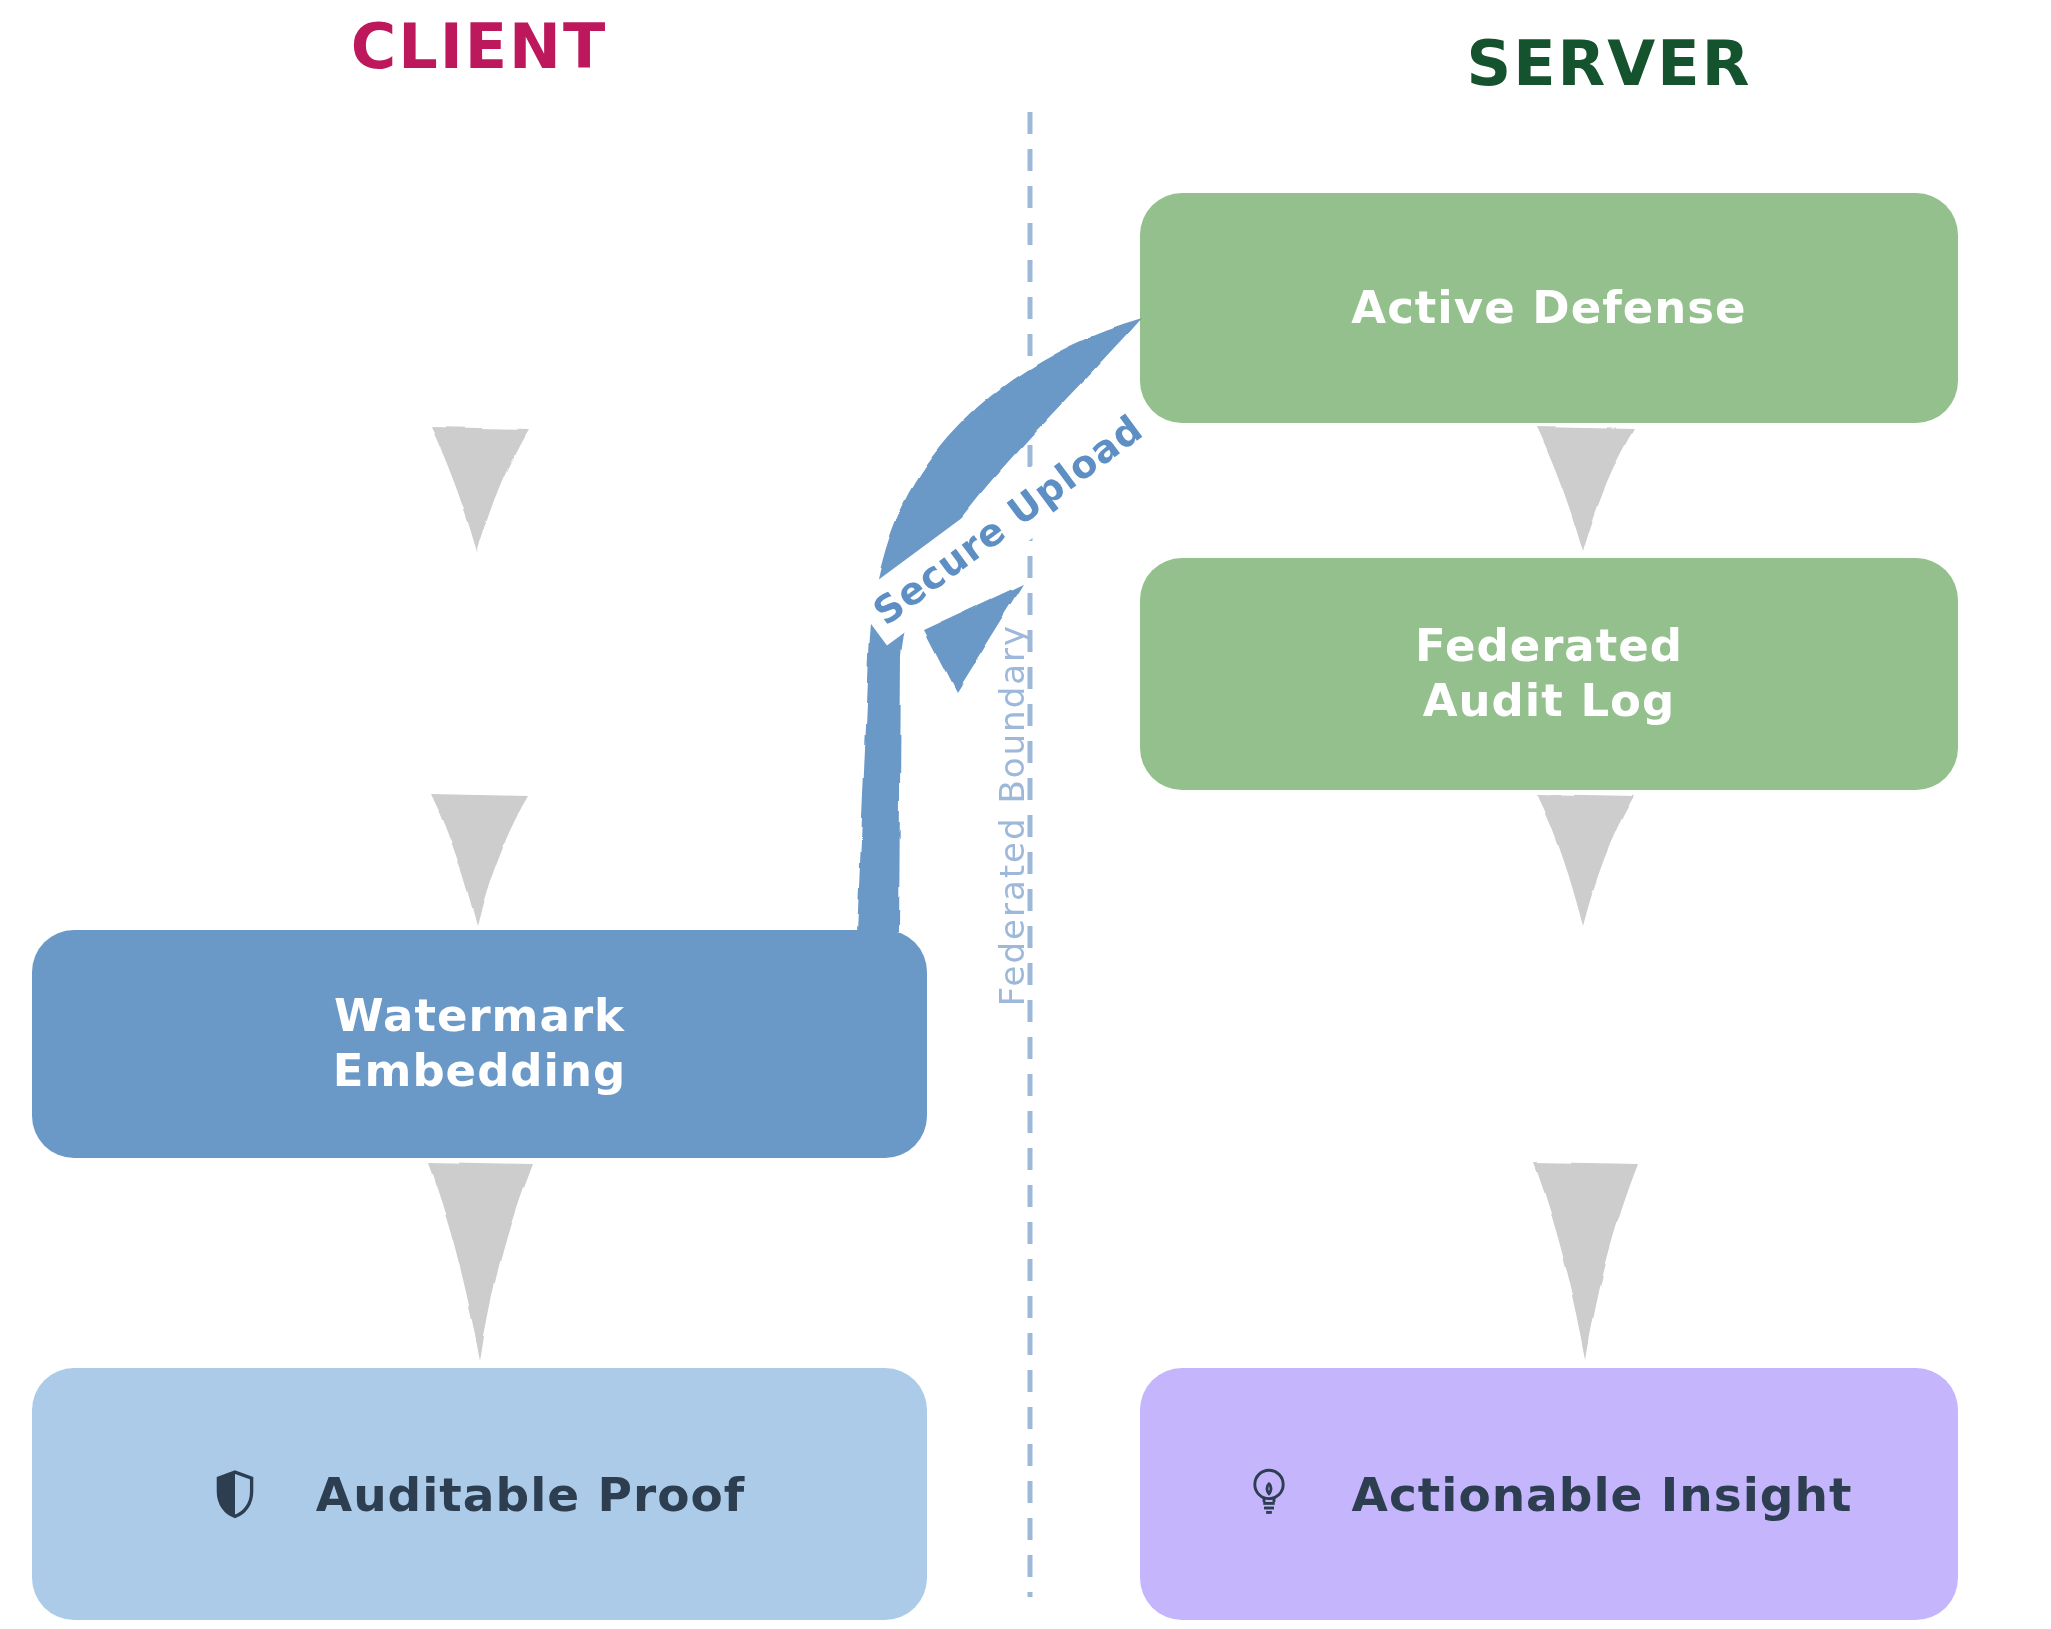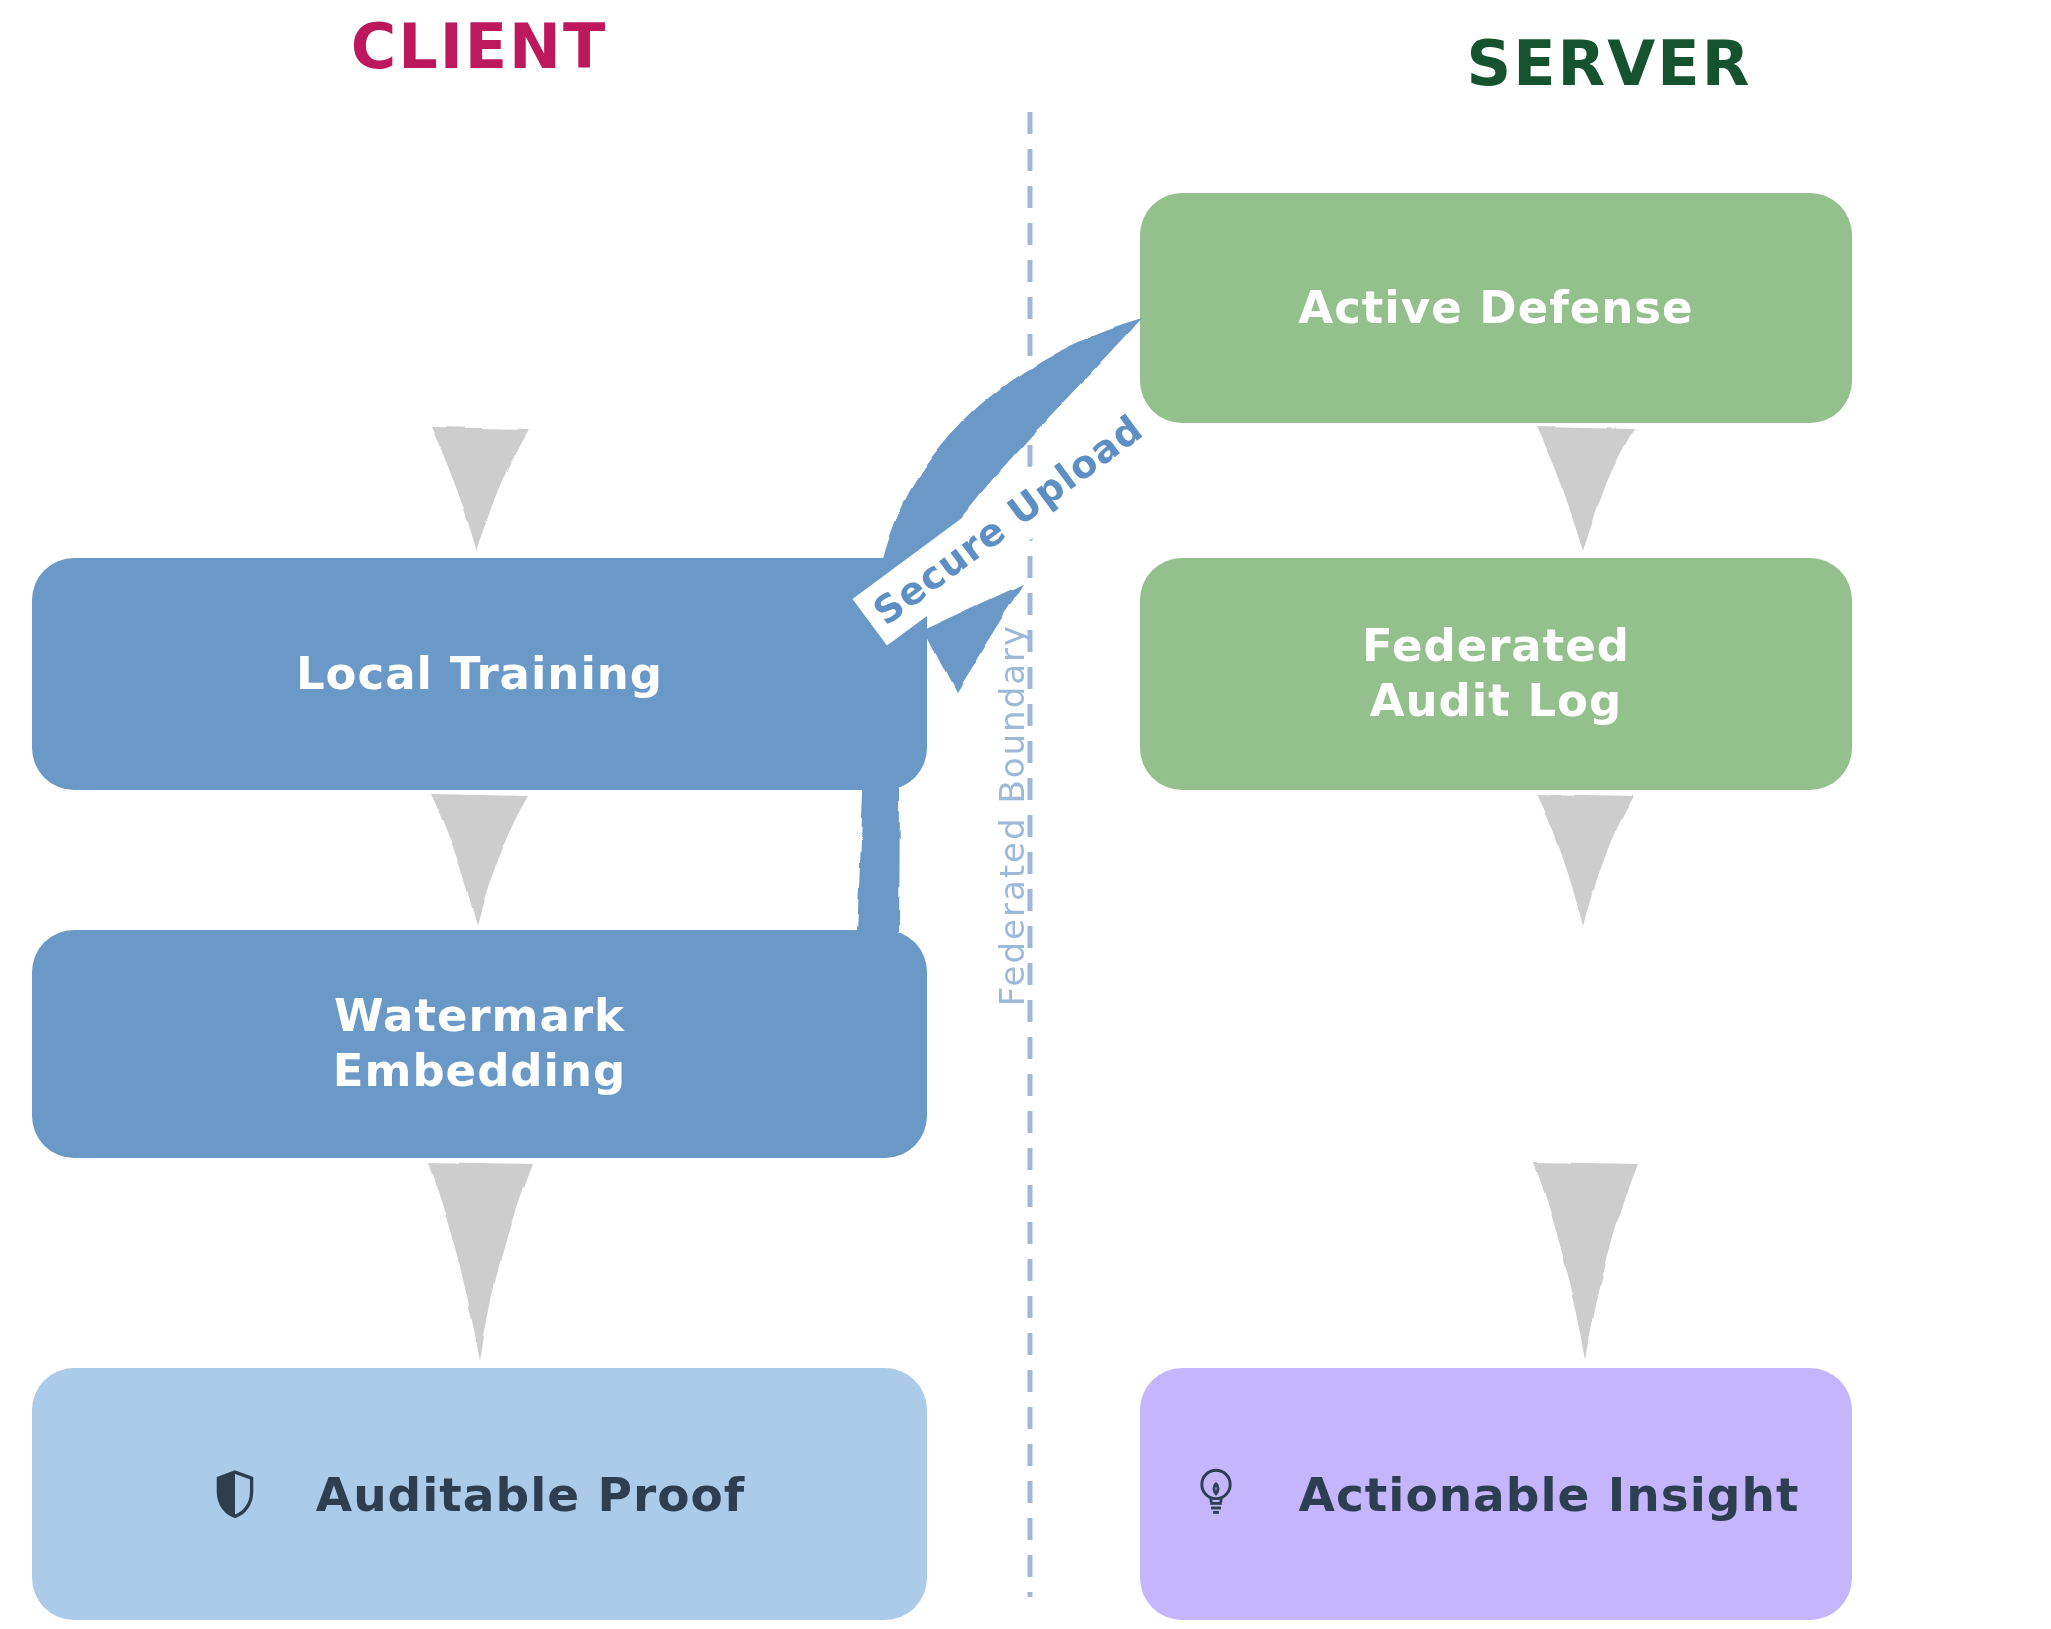--- a/index.html
+++ b/index.html
@@ -37,21 +37,21 @@
   }
   .box .box-label {
     color: #ffffff;
     font-weight: bold;
     font-size: 45px;
     line-height: 1.22;
     white-space: pre-line;
     letter-spacing: 1px;
   }
   .box.blue  { left: 32px;   width: 895px; background: #6a99c7; }
-  .box.green { left: 1140px; width: 712px; background: #93c08c; }
+  .box.green { left: 1140px; width: 818px; background: #93c08c; }
   .box.row1 { top: 193px; height: 230px; }
   .box.row2 { top: 558px; height: 232px; }
   .box.row3 { top: 930px; height: 228px; }
   .box.row4 { top: 1368px; height: 252px; }
   .box.blue.light  { background: #accbe9; }
   .box.green.light { background: #c4b5fd; }
 
   .result-content { display: flex; align-items: center; justify-content: center; gap: 60px; }
   .result-content .result-label {
     color: #2c3e50;
@@ -118,23 +118,20 @@
     </g>
   </svg>
 
   <div class="boundary-label">Federated Boundary</div>
 
   <div class="col-header client">CLIENT</div>
   <div class="col-header server">SERVER</div>
 
   <div class="boxes-layer">
 
-    <div class="box blue row2">
-      <span class="box-label">Local Training</span>
-    </div>
     <div class="box blue row3">
       <span class="box-label">Watermark
 Embedding</span>
     </div>
     <div class="box blue light row4">
       <div class="result-content">
         <svg class="result-icon" width="42" height="62" viewBox="0 0 24 28">
           <path d="M12 1.5 L21.5 5 V12.5 C21.5 19.5 17.5 25 12 26.8 C6.5 25 2.5 19.5 2.5 12.5 V5 Z" fill="none" stroke="#2c3e50" stroke-width="1.9"></path>
           <path d="M12 1.5 L2.5 5 V12.5 C2.5 19.5 6.5 25 12 26.8 Z" fill="#2c3e50"></path>
         </svg>

